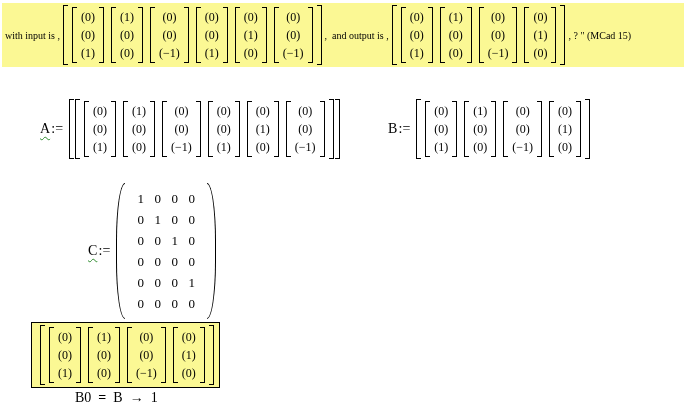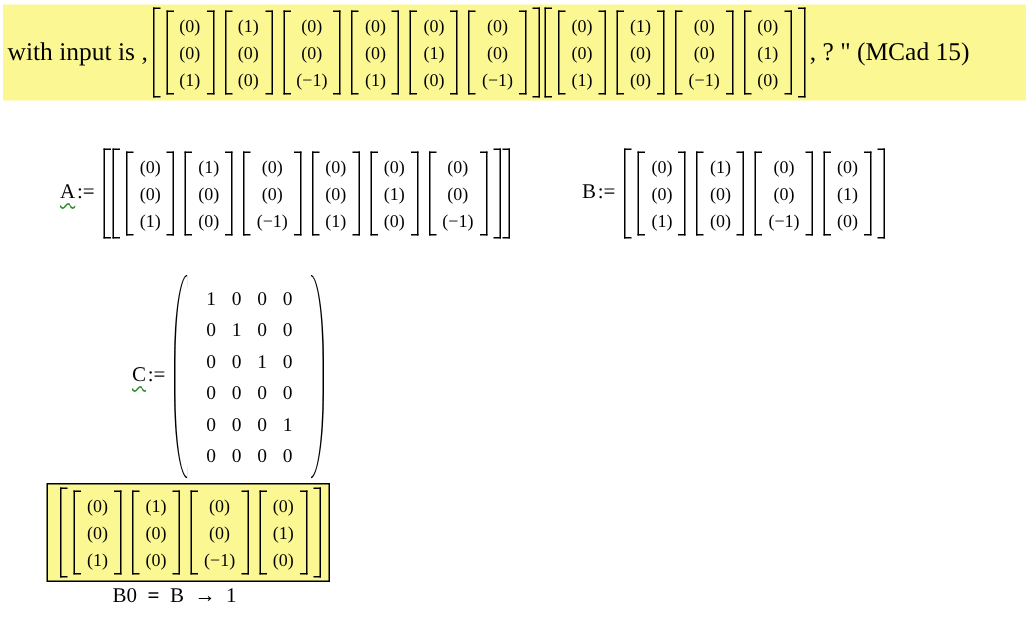--- a/index.html
+++ b/index.html
@@ -3,21 +3,21 @@
 <meta charset="utf-8">
 <style>
   html,body{margin:0;padding:0;background:#ffffff;}
   .canvas{position:relative;width:688px;height:420px;background:#ffffff;
           font-family:"Liberation Serif",serif;color:#000;overflow:hidden;}
 
   .hl{background:var(--hl,#fbf894);}
 
   .band{position:absolute;left:2px;top:3px;width:682px;height:64px;
         display:flex;align-items:center;gap:3px;padding-left:3px;box-sizing:border-box;}
-  .txt{font-size:17px;white-space:pre;}
+  .txt{font-size:10px;white-space:pre;}
 
   
   .vecgroup{display:flex;align-items:stretch;}
   .vecrow{display:flex;align-items:center;gap:7px;padding:2px 3px;}
   .vec{display:flex;align-items:stretch;}
   .vcol{display:flex;flex-direction:column;justify-content:center;
         padding:1px 3px;text-align:center;font-size:12px;line-height:18px;}
   .br{width:5px;flex:none;box-sizing:border-box;}
   .br.l{border-left:1px solid #000;border-top:1px solid #000;border-bottom:1px solid #000;margin-right:1px;}
   .br.r{border-right:1px solid #000;border-top:1px solid #000;border-bottom:1px solid #000;margin-left:1px;}
@@ -110,20 +110,21 @@
             <div class="vcol">
               <span>(0)</span>
               <span>(0)</span>
               <span>(−1)</span>
             </div>
             <div class="br r"></div>
           </div>
         </div>
         <div class="br r"></div>
       </div>
+    <span class="txt">,  and output is ,</span>
     <div class="vecgroup">
         <div class="br l"></div>
         <div class="vecrow">
           <div class="vec">
             <div class="br l"></div>
             <div class="vcol">
               <span>(0)</span>
               <span>(0)</span>
               <span>(1)</span>
             </div>

